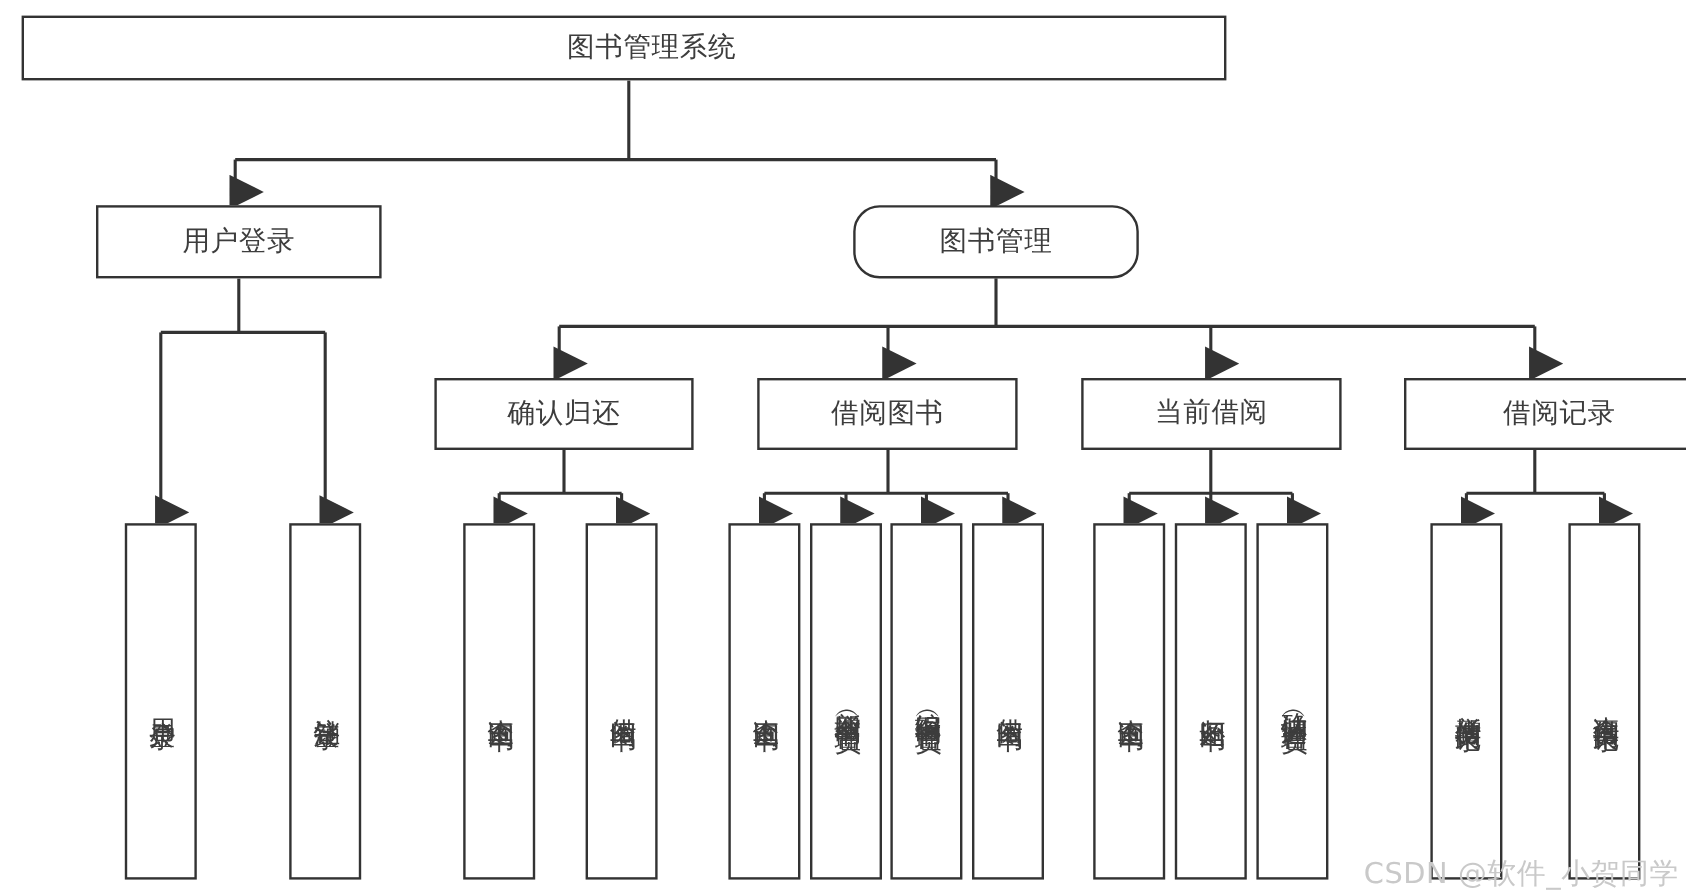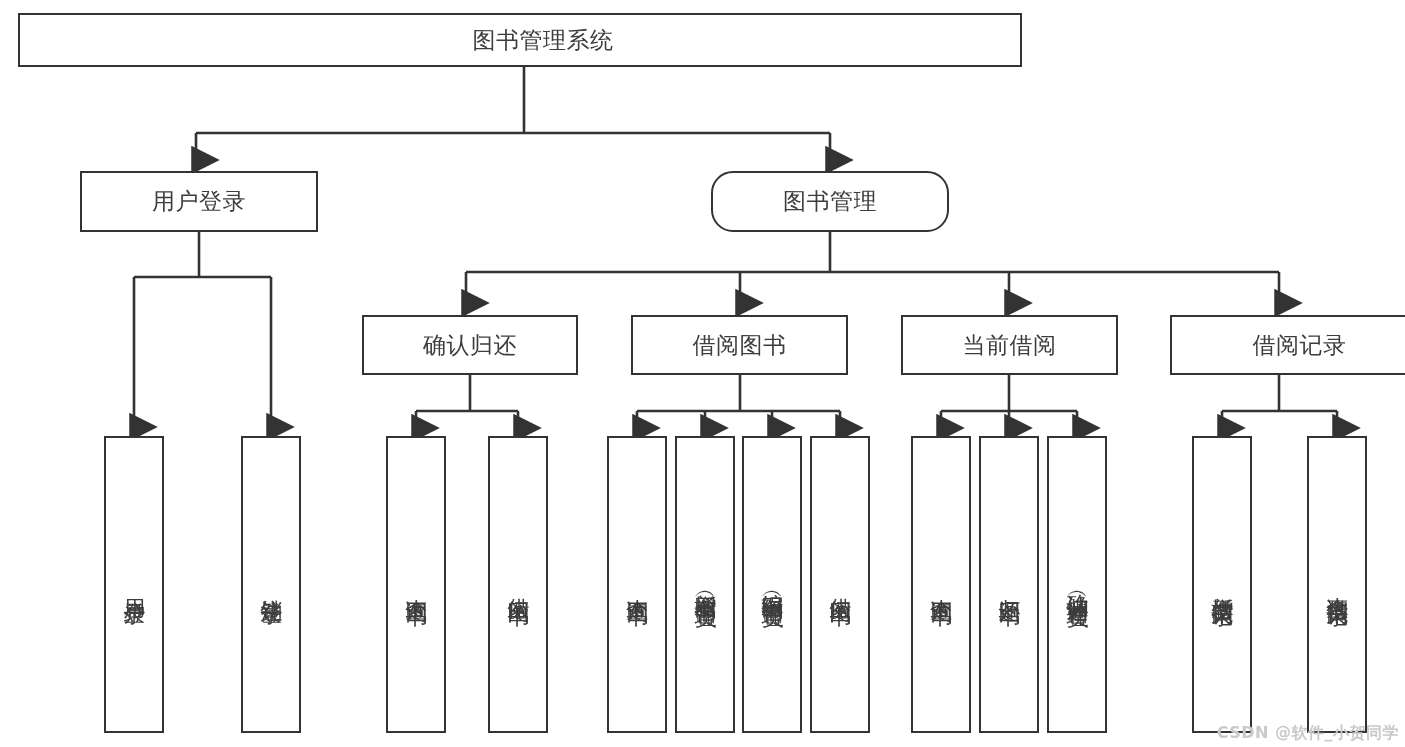--- a/index.html
+++ b/index.html
@@ -51,26 +51,25 @@
     line-height: 1.22;
     letter-spacing: 2px;
     text-align: center;
     white-space: nowrap;
     max-height: 280px;
   }
   #watermark {
     position: absolute;
     right: 6px;
     bottom: 3px;
-    font-size: 16px;
+    font-size: 24px;
     color: #c9c9c9;
     letter-spacing: 0.5px;
     white-space: nowrap;
     pointer-events: none;
-    font-weight: bold;
   }
 </style>
 </head>
 <body>
 
 <div id="stage">
 
   <svg id="edges" viewBox="0 0 1405 747" xmlns="http://www.w3.org/2000/svg">
     <defs>
       <marker id="arrow" viewBox="0 0 12 12" refX="6" refY="10" markerWidth="11" markerHeight="11" orient="auto-start-reverse">
@@ -131,21 +130,21 @@
   <div class="node node-h" style="left:711px; top:171px; width:238px; height:61px;border-radius:22px;">
     <span class="label">图书管理</span>
   </div>
 
   <div class="node node-h" style="left:362px; top:315px; width:216px; height:60px;">
     <span class="label">确认归还</span>
   </div>
   <div class="node node-h" style="left:631px; top:315px; width:217px; height:60px;">
     <span class="label">借阅图书</span>
   </div>
-  <div class="node node-h" style="left:901px; top:315px; width:217px; height:60px;">
+  <div class="node node-h" style="left:901px; top:315px; width:217px; height:60px;font-family:Liberation Mono, monospace;">
     <span class="label">当前借阅</span>
   </div>
   <div class="node node-h" style="left:1170px; top:315px; width:259px; height:60px;">
     <span class="label">借阅记录</span>
   </div>
 
   <div class="node node-v" style="left:104px; top:436px; width:60px; height:297px;">
     <span class="label">用户登录</span>
   </div>
   <div class="node node-v" style="left:241px; top:436px; width:60px; height:297px;">

